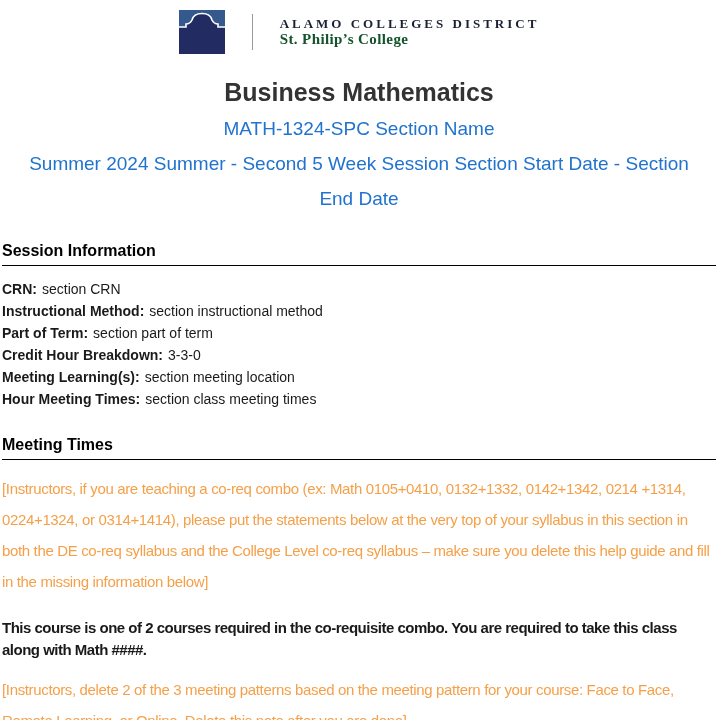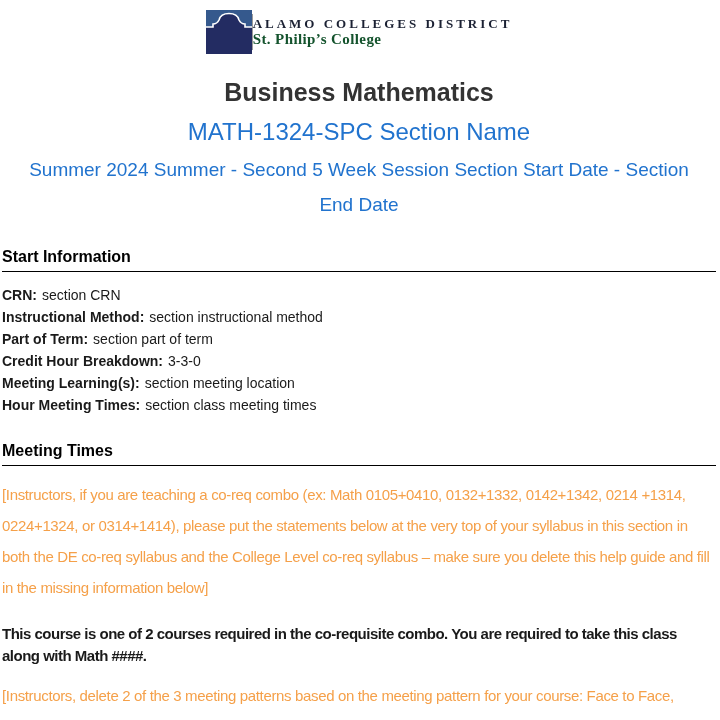--- a/index.html
+++ b/index.html
@@ -13,38 +13,38 @@
   html,body{margin:0;padding:0;background:#fff;}
   body{
     width:720px;height:720px;overflow:hidden;
     font-family:"Liberation Sans", sans-serif;
     color:var(--ink);
   }
   .page{padding:10px 4px 0 2px;}
 
   
   header{text-align:center;}
-  .logo-row{display:inline-flex;align-items:center;gap:0;}
+  .logo-row{display:inline-flex;align-items:center;gap:27px;}
   .logo-mark{width:46px;height:44px;display:block;}
   .logo-divider{width:1px;height:36px;background:#9a9a9a;}
   .logo-text{display:flex;flex-direction:column;text-align:left;line-height:1.08;}
   .district-name{
     font-family:"Liberation Serif", serif;
     font-size:13px;font-weight:700;letter-spacing:3px;color:#1b2133;
   }
   .college-name{
     font-family:"Liberation Serif", serif;
     font-size:15px;font-weight:700;color:#14532d;letter-spacing:.4px;
   }
   .course-title{
     font-size:25px;font-weight:700;color:#333;
     margin:20px 0 0;
   }
   .course-code{
-    font-size:24px;color:var(--blue);margin-top:11px;
+    font-size:19px;color:var(--blue);margin-top:11px;
   }
   .term-line{
     font-size:19px;color:var(--blue);line-height:35px;
     max-width:676px;margin:6px auto 0;
   }
 
   
   .section-heading{
     font-size:16px;font-weight:700;color:#000;
     margin:26px 0 0;padding-bottom:5px;
@@ -85,21 +85,21 @@
       </div>
     </div>
 
     <h1 class="course-title">Business Mathematics</h1>
     <div class="course-code">MATH-1324-SPC Section Name</div>
     <div class="term-line">Summer 2024 Summer - Second 5 Week Session Section Start Date - Section End Date</div>
   </header>
 
   <main>
 
-    <h2 class="section-heading">Start Information</h2>
+    <h2 class="section-heading">Session Information</h2>
 
     <div class="fields">
       <div class="field">
         <span class="field-label">CRN:</span><span>section CRN</span>
       </div>
       <div class="field">
         <span class="field-label">Instructional Method:</span><span>section instructional method</span>
       </div>
       <div class="field">
         <span class="field-label">Part of Term:</span><span>section part of term</span>

